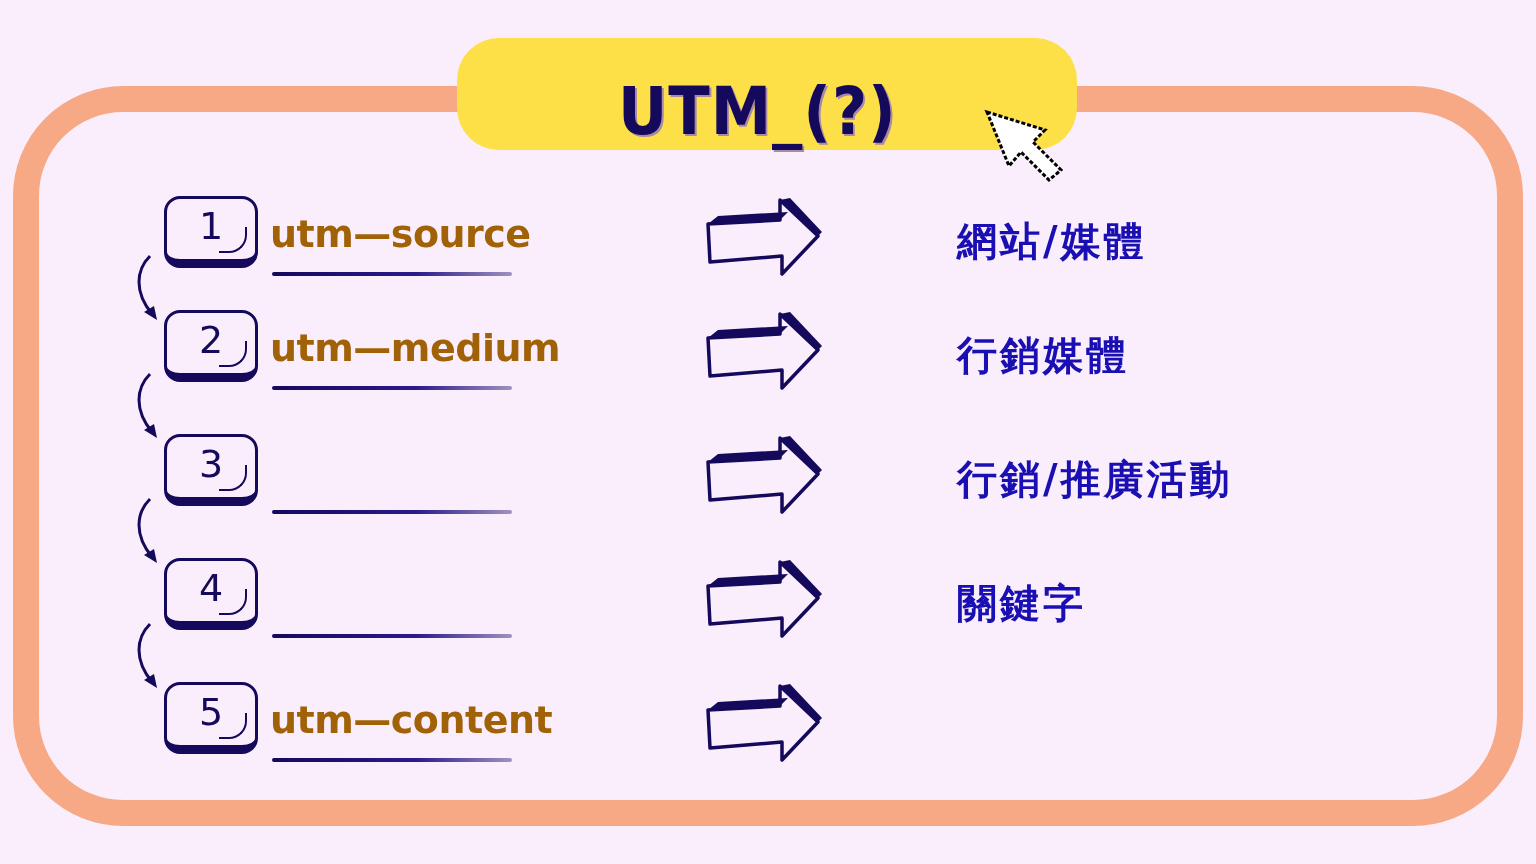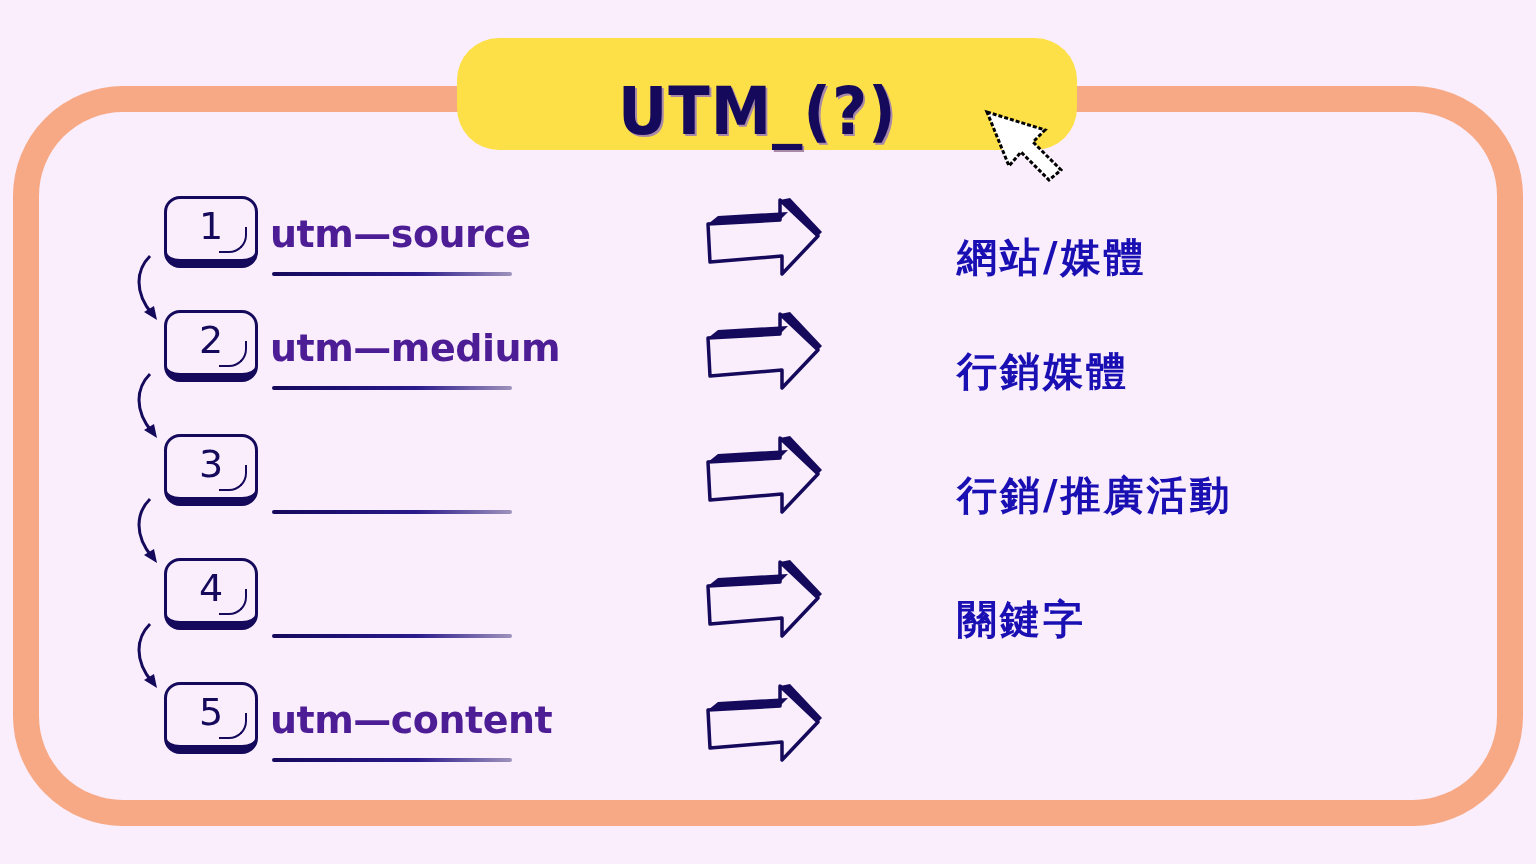--- a/index.html
+++ b/index.html
@@ -55,38 +55,37 @@
     width:26px; height:24px;
     border-right:2px solid #15095c;
     border-bottom:2px solid #15095c;
     border-radius:0 0 18px 0;
     border-top:none; border-left:none;
   }
   .label {
     position:absolute; left:270px; top:16px;
     font-family:"DejaVu Sans", sans-serif;
     font-weight:bold; font-size:38px;
-    color:#4c1d95;
+    color:#a16207;
     letter-spacing:-0.5px;
     white-space:nowrap;
   }
   .uline {
     position:absolute; left:272px; top:76px;
     width:240px; height:4px;
     background:linear-gradient(to right,#15095c 0%,#2a1a8c 60%, rgba(21,9,92,0.4) 100%);
     border-radius:2px;
   }
   .arrow { position:absolute; left:704px; top:0; width:120px; height:84px; }
   .meaning {
     position:absolute; left:957px; top:18px;
     font-family:"DejaVu Sans", sans-serif;
     font-weight:bold; font-size:40px;
     color:#1a0fb3; letter-spacing:3px;
     white-space:nowrap;
-    margin-top:16px;
   }
   .connector { position:absolute; left:128px; width:40px; height:70px; }
 </style>
 </head>
 <body>
 
 <div class="frame"></div>
 
 <div class="title-pill">
   <span class="title-text">UTM_(?)</span>

